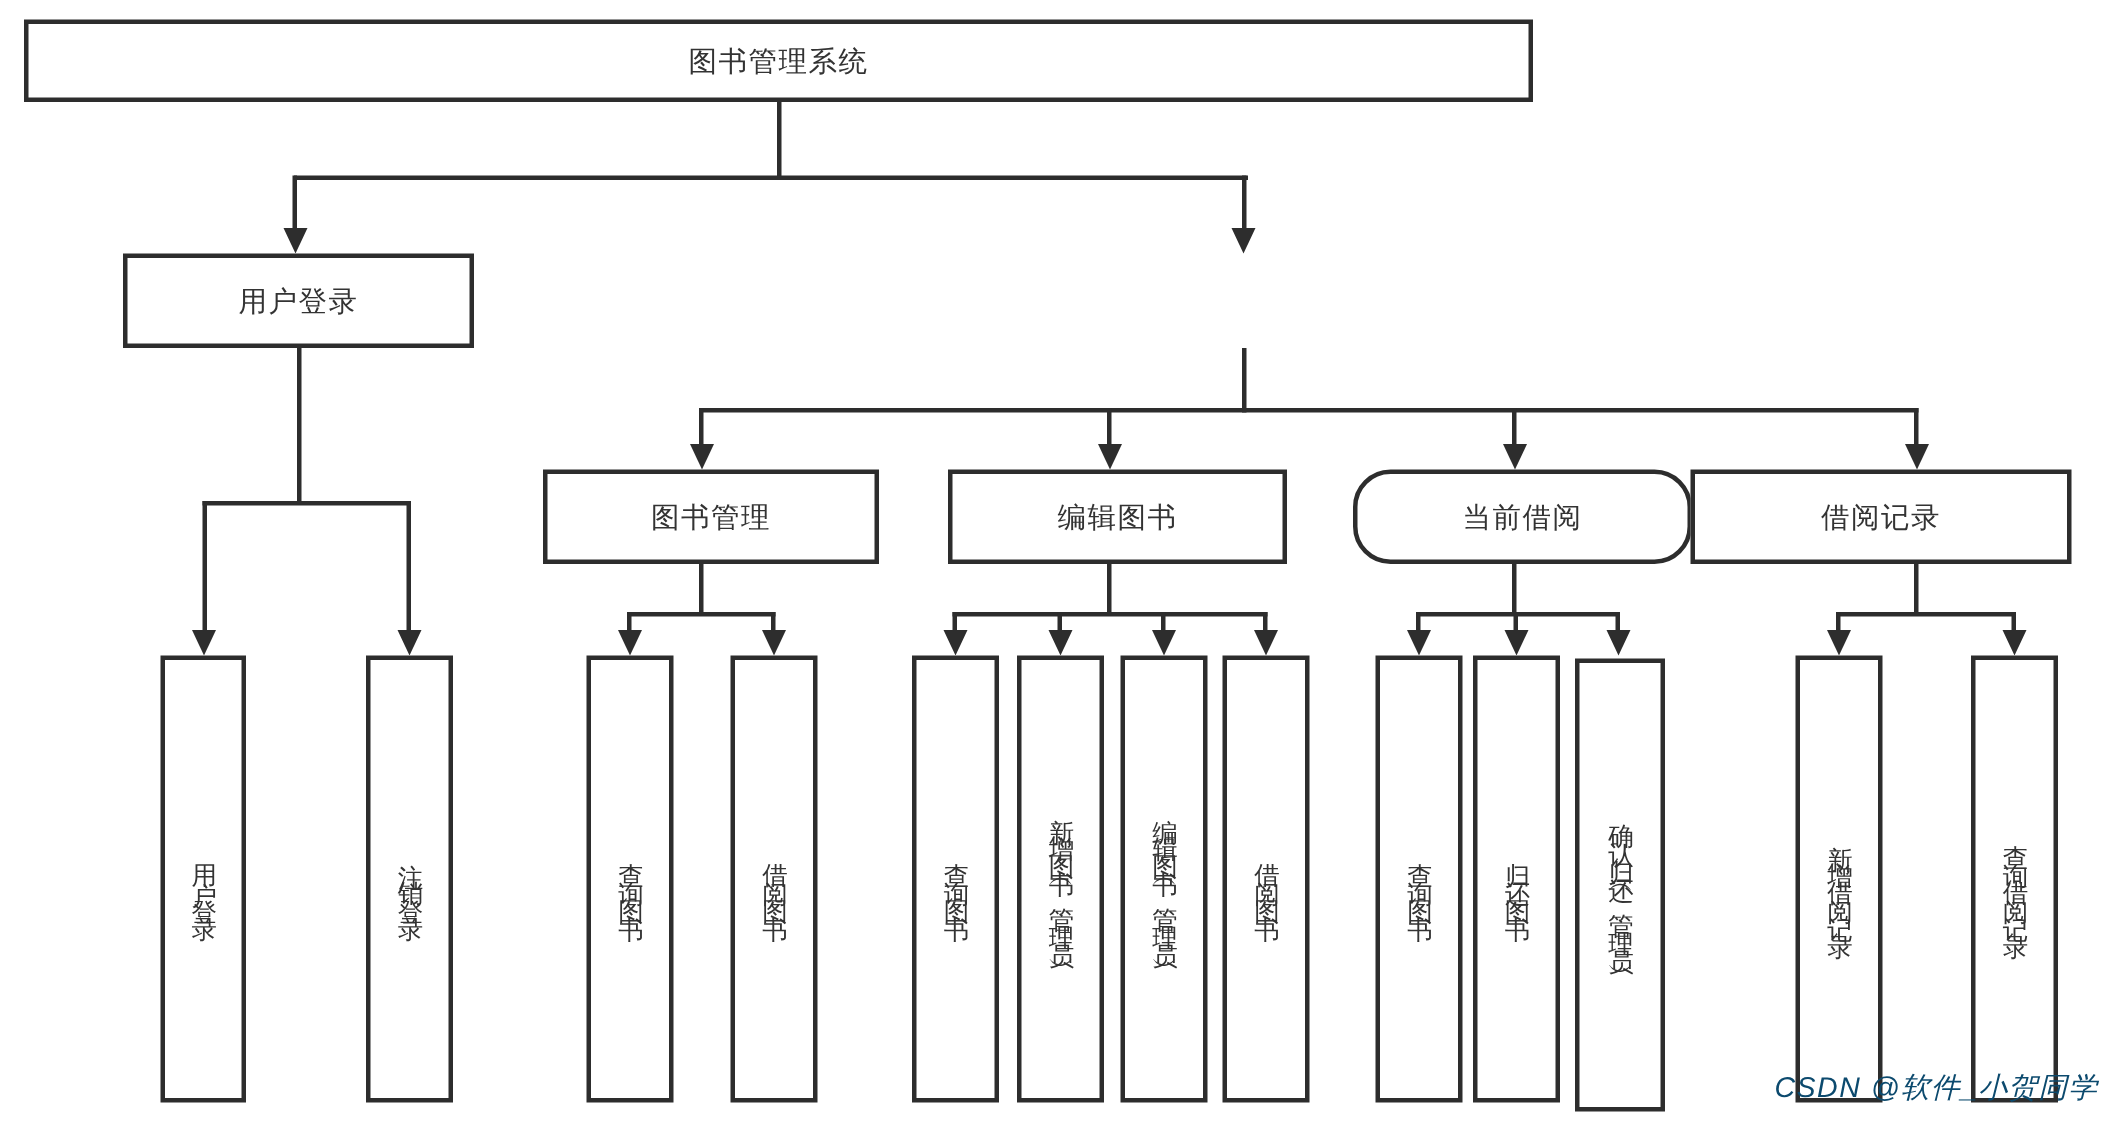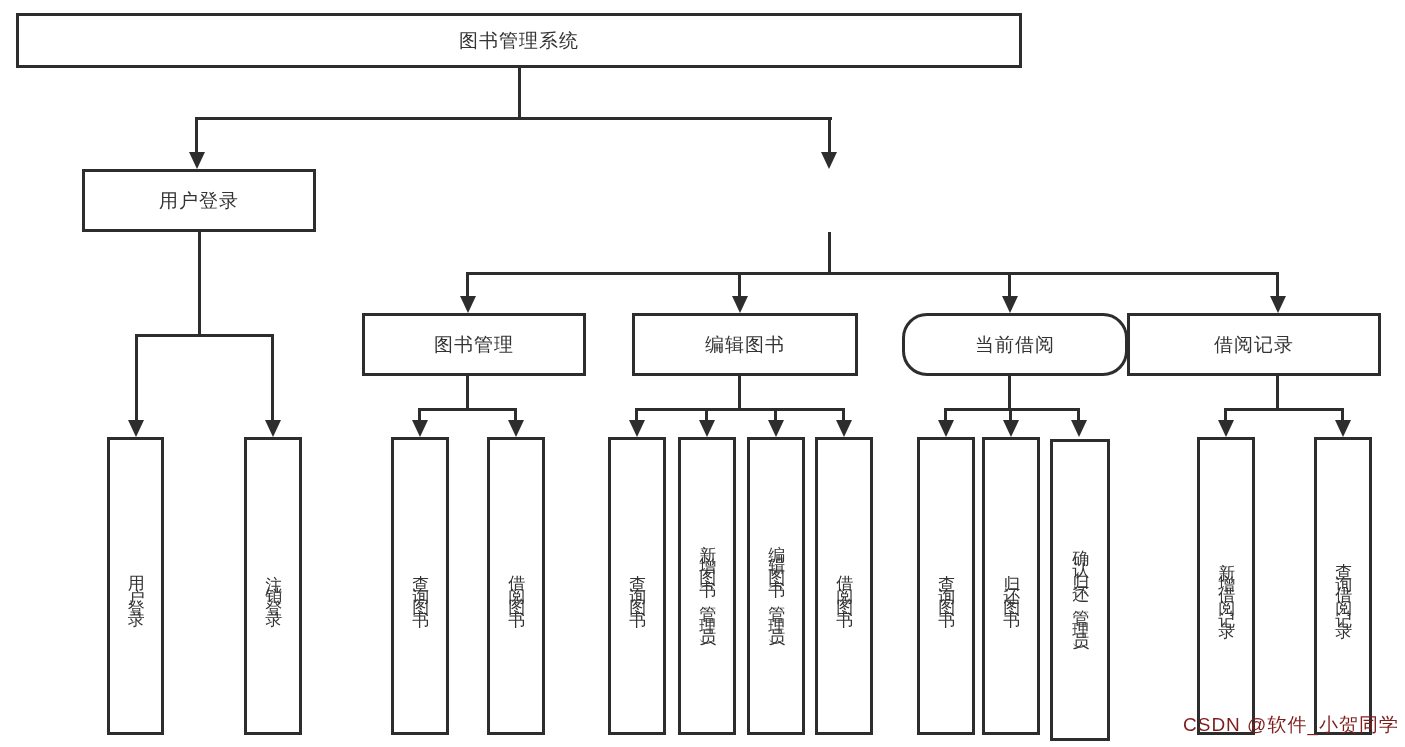--- a/index.html
+++ b/index.html
@@ -19,21 +19,21 @@
   }
   .hline,.vline{ position:absolute; background:#2d2d2d; z-index:1; }
   .hline{ height:3px; } .vline{ width:3px; }
   .arrow{
     position:absolute; width:0; height:0; z-index:1;
     border-left:8px solid transparent; border-right:8px solid transparent;
     border-top:17px solid #2d2d2d;
   }
   .watermark{
     position:absolute; left:1183px; top:712px; z-index:5;
-    color:#7f1d1d; font-size:19px; letter-spacing:1px; white-space:nowrap;
+    color:#0c4a6e; font-size:19px; letter-spacing:1px; white-space:nowrap;font-style:italic;
   }
 </style>
 </head>
 <body>
 
 <div class="canvas">
 
   <div class="box" style="left:16px;top:13px;width:1006px;height:55px;">
     <span>图书管理系统</span>
   </div>

